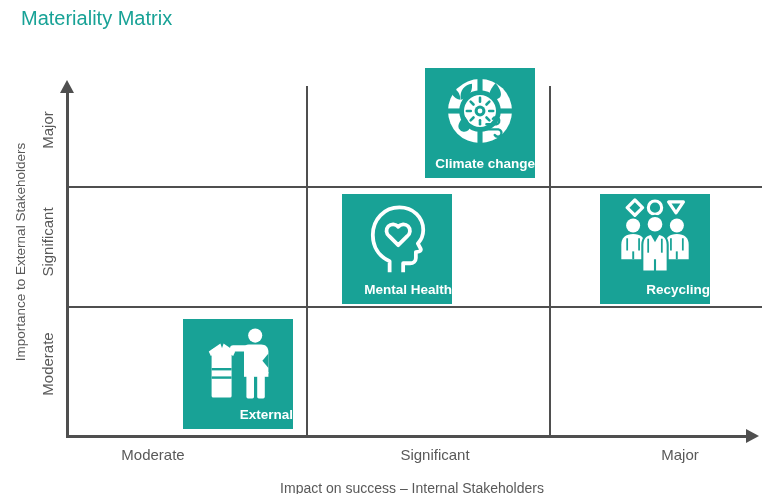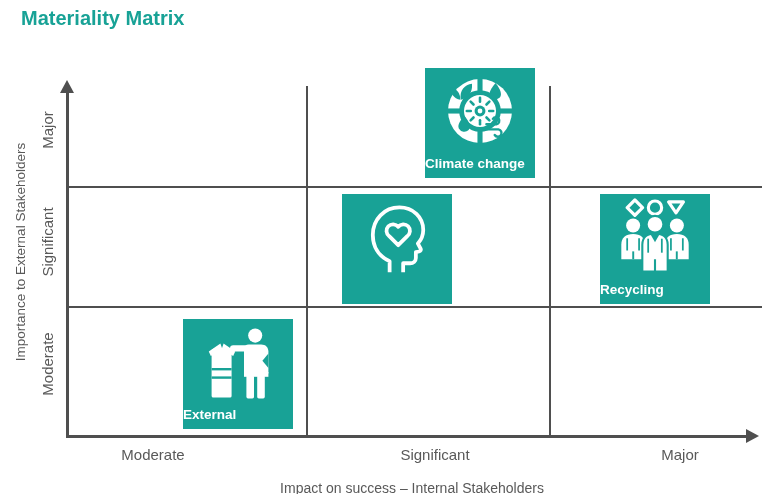--- a/index.html
+++ b/index.html
@@ -7,21 +7,21 @@
     --axis:#4f4f4f;
     --gray:#595959;
   }
   html,body{margin:0;padding:0;background:#fff;}
   .canvas{
     position:relative;width:768px;height:494px;background:#fff;
     font-family:"Liberation Sans", sans-serif;overflow:hidden;
   }
   .title{
     position:absolute;left:21px;top:7px;margin:0;
-    font-size:20px;font-weight:700;color:var(--teal);
+    font-size:20px;font-weight:400;color:var(--teal);
   }
   
   .line{position:absolute;background:var(--axis);}
   .y-axis{left:66px;top:90px;width:3px;height:347px;}
   .x-axis{left:66px;top:435px;width:683px;height:3px;}
   .vgrid1{left:306px;top:86px;width:2px;height:350px;}
   .vgrid2{left:549px;top:86px;width:2px;height:350px;}
   .hgrid1{left:68px;top:186px;width:694px;height:2px;}
   .hgrid2{left:68px;top:306px;width:694px;height:2px;}
   .arrow{position:absolute;width:0;height:0;}
@@ -31,21 +31,21 @@
   .xtick{position:absolute;top:446px;transform:translateX(-50%);color:var(--gray);font-size:15px;white-space:nowrap;}
   .xt-0{left:153px}.xt-1{left:435px}.xt-2{left:680px}
   .xtitle{position:absolute;left:412px;top:468px;transform:translateX(-50%);color:var(--gray);font-size:14px;white-space:nowrap;margin-top:12px;}
   .ytick{position:absolute;transform:translate(-50%,-50%) rotate(-90deg);color:var(--gray);font-size:15px;white-space:nowrap;}
   .yt-2{left:47px;top:130px}.yt-1{left:47px;top:242px}.yt-0{left:47px;top:364px}
   .ytitle{position:absolute;left:20px;top:252px;transform:translate(-50%,-50%) rotate(-90deg);color:var(--gray);font-size:13.5px;white-space:nowrap;}
   
   .tile{position:absolute;width:110px;height:110px;background:var(--teal);}
   .tile svg{position:absolute;left:50%;transform:translateX(-50%);}
   .tile-label{
-    position:absolute;left:0;right:0;bottom:7px;text-align:left;
+    position:absolute;left:0;right:0;bottom:7px;text-align:right;
     color:#fff;font-weight:700;font-size:13.5px;white-space:nowrap;
   }
   .t-climate{left:425px;top:68px}
   .t-netzero{left:600px;top:68px}
   .t-mental{left:342px;top:194px}
   .t-diversity{left:600px;top:194px}
   .t-recycling{left:183px;top:319px}
   
   .w{fill:#fff}
   .t{fill:var(--teal)}
@@ -107,20 +107,21 @@
     </svg>
     <div class="tile-label">Climate change</div>
   </div>
 
 
   <div class="tile t-mental">
     <svg width="82" height="82" viewBox="0 0 100 100" style="top:2px">
       <path class="ws" stroke-width="4.6" stroke-linejoin="round" d="M41 93 V79.5 C27.5 73.5 20.5 61.5 20.5 47.5 C20.5 28.5 34.5 14 53 14 C69.5 14 82 26 82 41.5 C82 48.5 79.3 53.8 75.5 58 L78.8 64.2 C79.6 65.7 78.7 67.4 77 67.7 L73 68.4 V75.5 C73 79.4 70 82 66 82 H57.5 V93"></path>
       <path class="ws" stroke-width="4.6" stroke-linejoin="round" d="M51.5 60 L40.5 49 A8 8 0 1 1 51.5 37.6 A8 8 0 1 1 62.5 49 Z"></path>
     </svg>
+    <div class="tile-label">Mental Health</div>
   </div>
 
   <div class="tile t-diversity">
     <svg width="88" height="84" viewBox="0 0 100 96" style="top:4px">
       <g class="ws" stroke-width="3.6" stroke-linejoin="round">
         <rect x="20.8" y="4.8" width="12.4" height="12.4" transform="rotate(45 27 11)"></rect>
         <circle cx="50" cy="11" r="7.6"></circle>
         <path d="M65.5 4.5 H82.5 L74 17 Z"></path>
       </g>
       <g>

